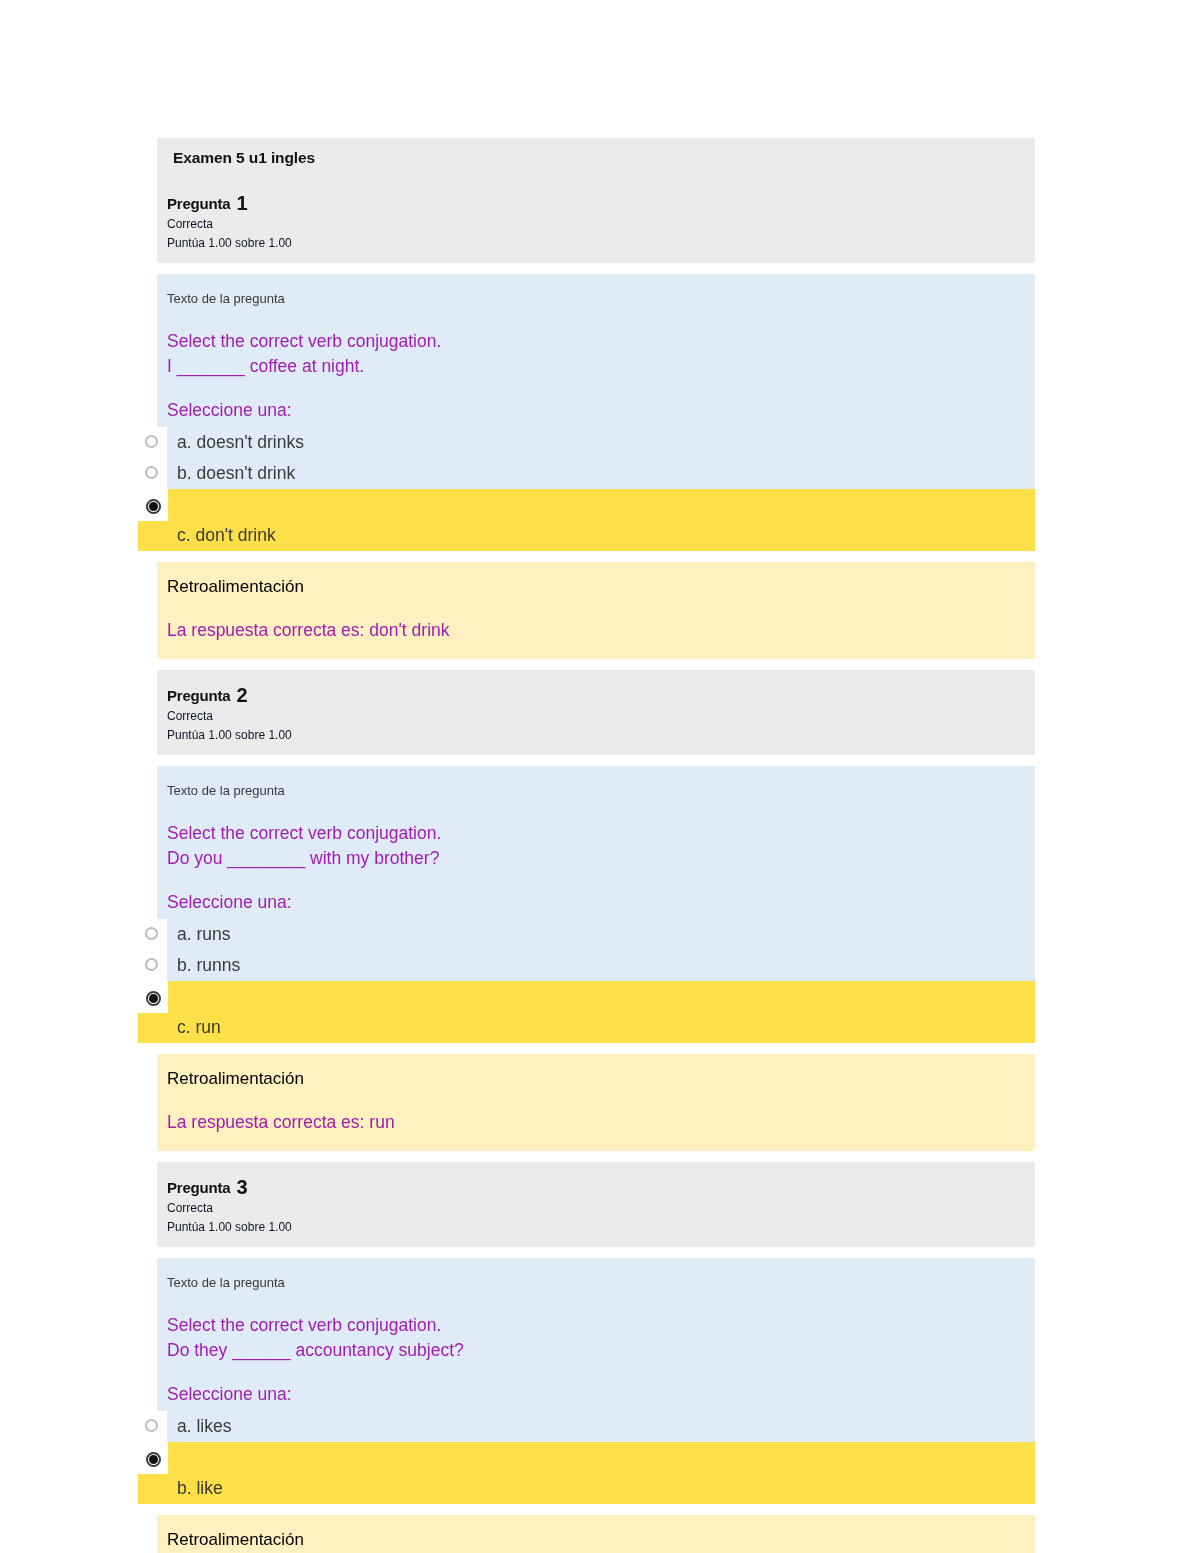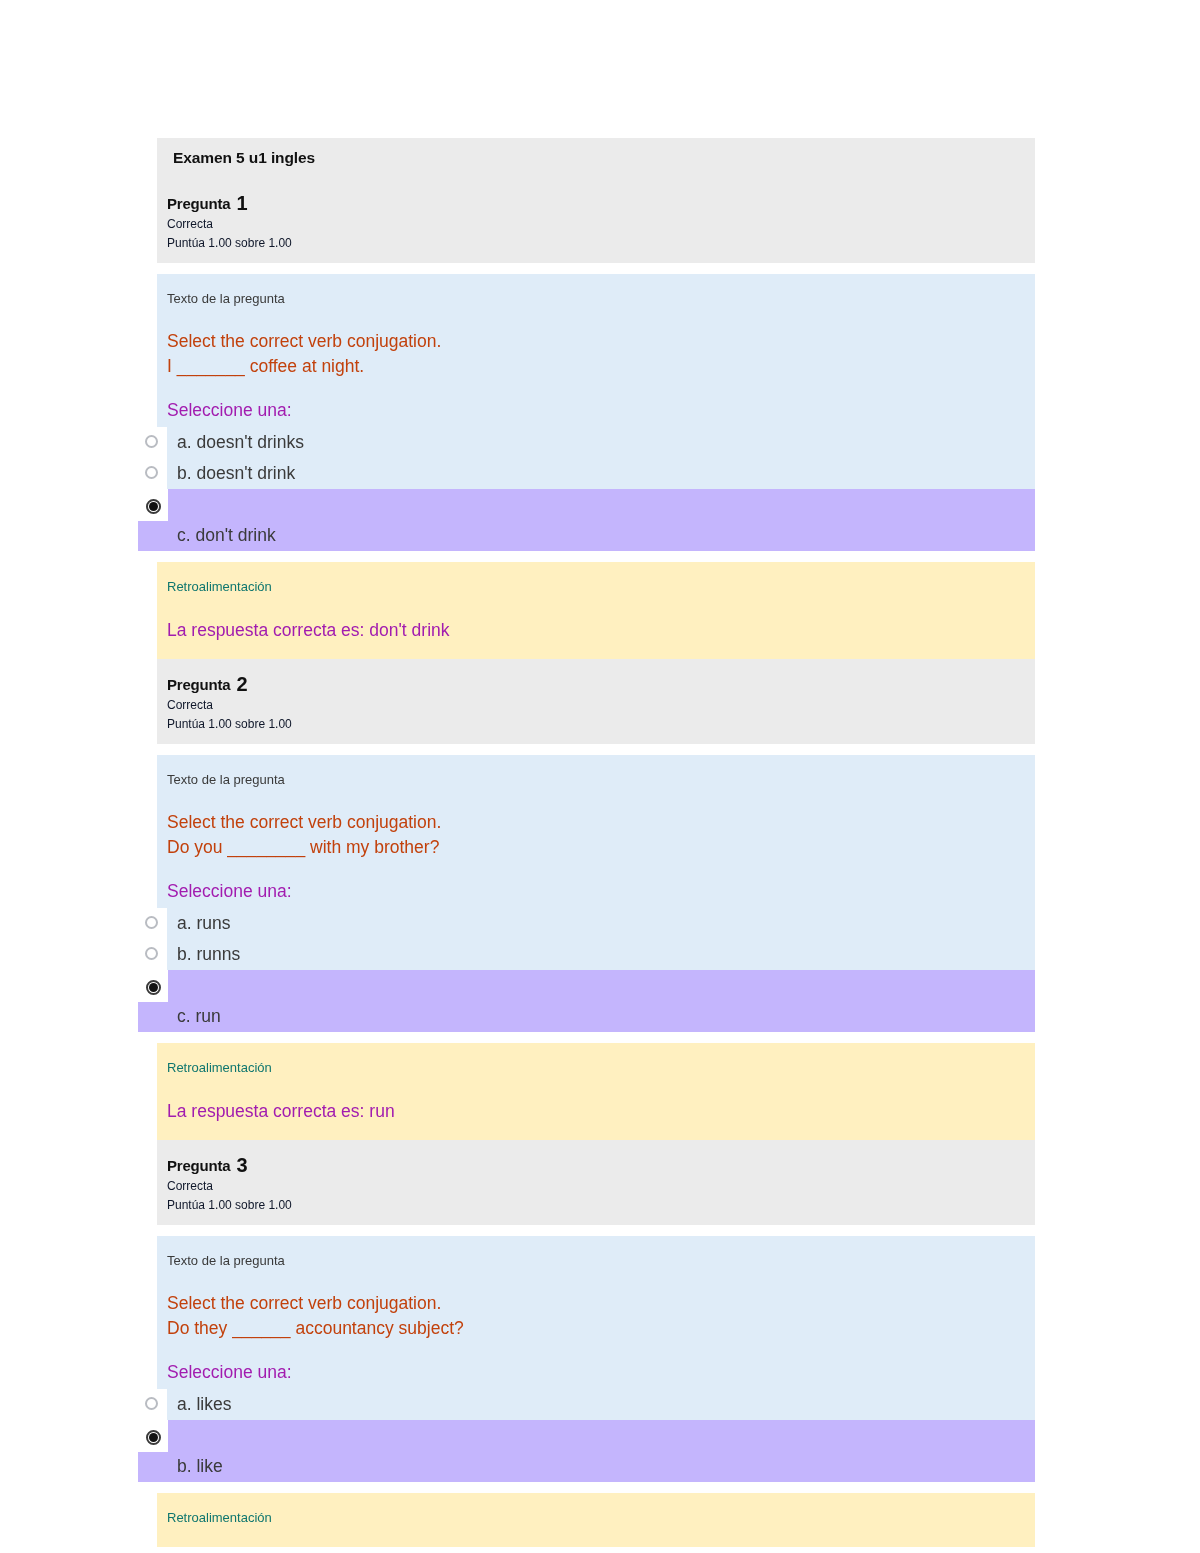--- a/index.html
+++ b/index.html
@@ -82,21 +82,21 @@
     position: relative;
   }
   .q-label {
     font-size: 13px;
     color: #3a3a3a;
     line-height: 26px;
     font-weight: normal;
   }
   .q-text {
     font-size: 17.5px;
-    color: #c2410c;
+    color: #a21caf;
     line-height: 25px;
     margin-top: 17px;
     white-space: pre-line;
   }
   .q-prompt {
     font-size: 17.5px;
     color: #a21caf;
     line-height: 25px;
     margin-top: 19px;
     padding-bottom: 4px;
@@ -107,21 +107,21 @@
     position: relative;
   }
   .ans-row {
     position: relative;
     background: #dfecf8;
     min-height: 31px;
     padding-left: 10px;
     box-sizing: border-box;
   }
   .ans-row.correct {
-    background: #c4b5fd;
+    background: #fde047;
     margin-left: -29px;
     padding-left: 39px;
     padding-top: 31px;
     min-height: 62px;
   }
   .ans-text {
     font-size: 17.5px;
     color: #3a3a3a;
     line-height: 31px;
   }
@@ -174,32 +174,33 @@
     background: #111111;
   }
 
   
   .feedback {
     background: #fff0c0;
     margin-top: 11px;
     padding: 12px 0 16px 10px;
   }
   .fb-label {
-    font-size: 13px;
-    color: #0f766e;
+    font-size: 17px;
+    color: #000000;
     line-height: 26px;
   }
   .fb-text {
     font-size: 17.5px;
     color: #a21caf;
     line-height: 26px;
     margin-top: 17px;
   }
 
   .q-block {
+    margin-bottom: 11px;
   }
 </style>
 </head>
 <body>
 
 <div class="page">
   <div class="quiz">
 
     <div class="exam-title-band">
       <div class="exam-title">Examen 5 u1 ingles</div>

